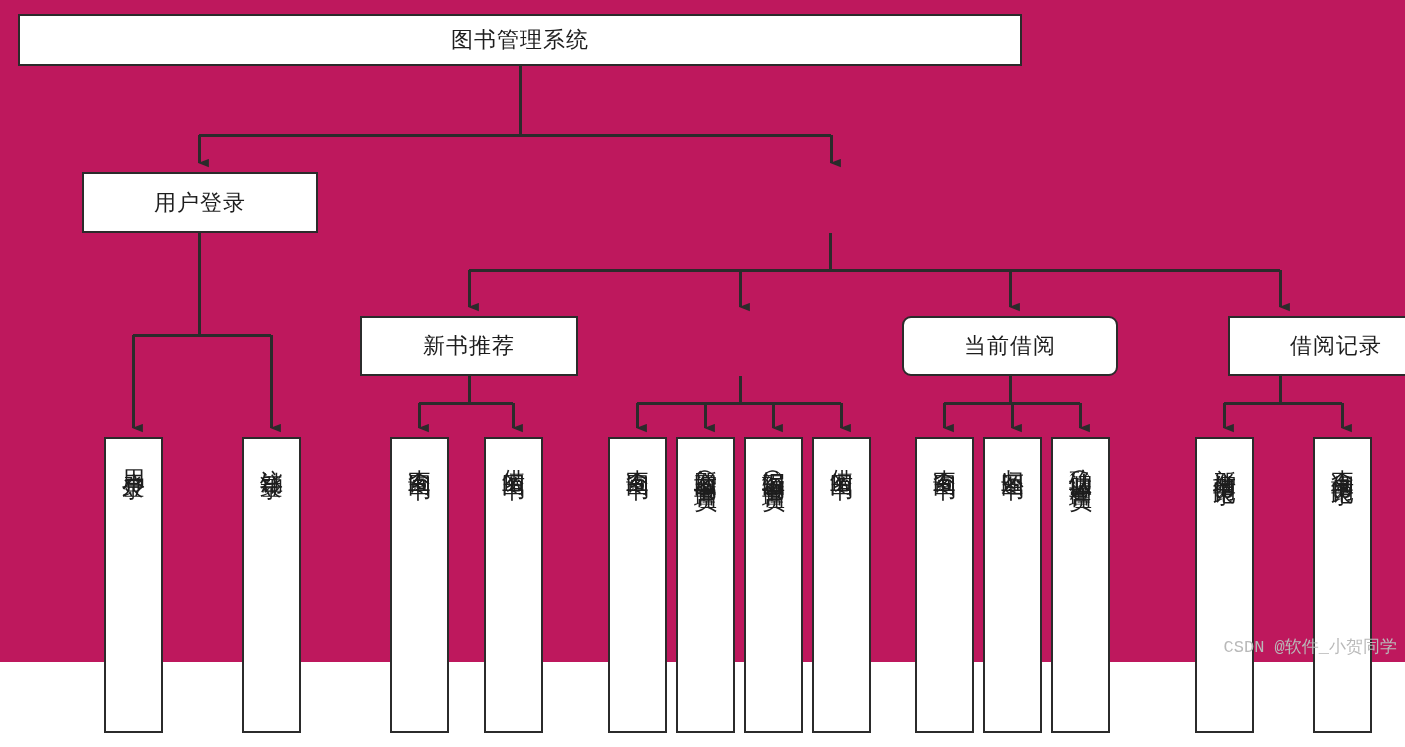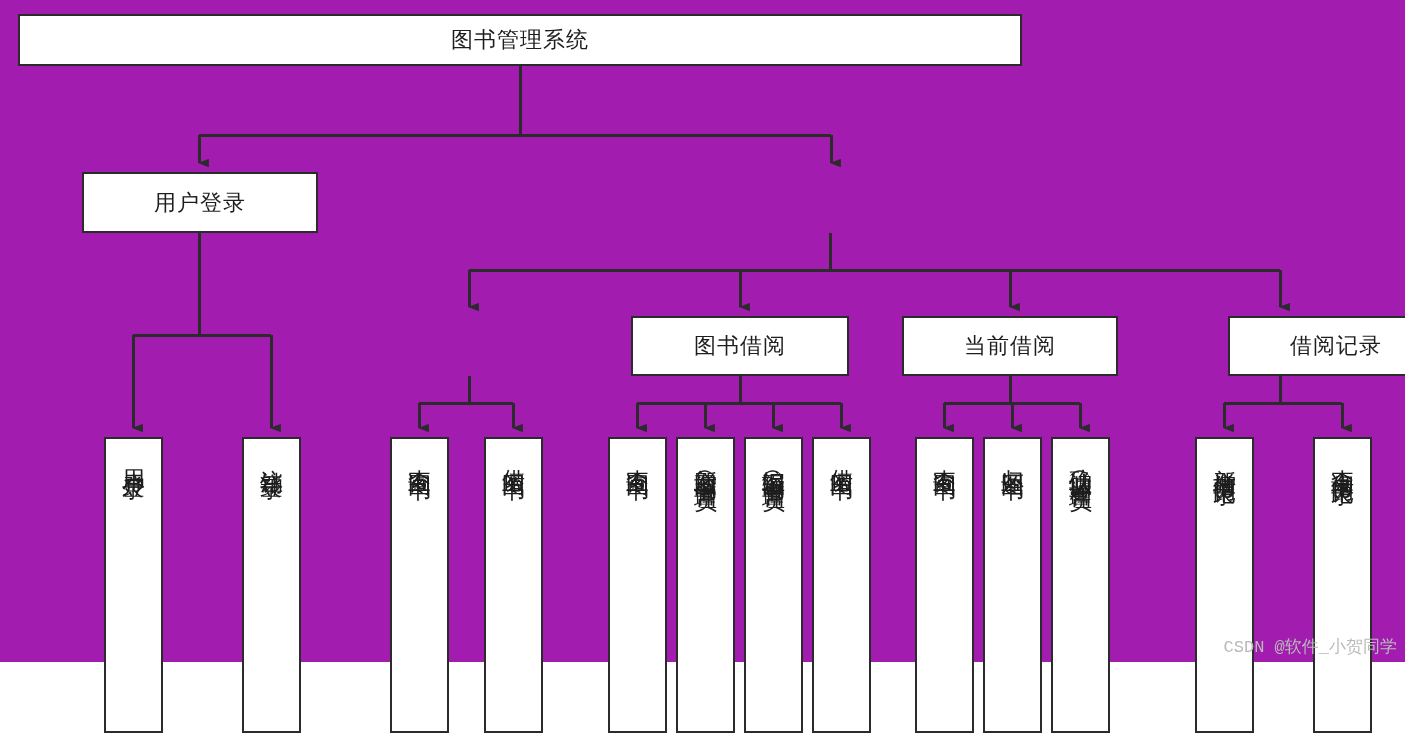--- a/index.html
+++ b/index.html
@@ -1,20 +1,20 @@
 <!DOCTYPE html>
 <html><head>
 <meta charset="utf-8">
 <style>
   html,body{margin:0;padding:0;background:#ffffff;}
   body{
     font-family:"Liberation Sans","DejaVu Sans",sans-serif;
     width:1405px;height:747px;overflow:hidden;
   }
-  #diagram-root{position:relative;width:1405px;height:662px;background:#a21caf;}
+  #diagram-root{position:relative;width:1405px;height:662px;background:#be185d;}
   svg.layer{position:absolute;left:0;top:0;width:1405px;height:747px;}
   .node-box{
     position:absolute;
     box-sizing:border-box;
     background:#ffffff;
     border:2.5px solid #2b2b2b;
     display:flex;align-items:center;justify-content:center;
     color:#1d1d1d;
   }
   .node-h{font-size:22px;letter-spacing:1px;white-space:nowrap;}
@@ -110,26 +110,26 @@
 
   <div class="node-box" style="left:18px;top:14px;width:1004px;height:52px;">
     <span class="node-h">图书管理系统</span>
   </div>
 
   <div class="node-box" style="left:82px;top:172px;width:236px;height:61px;">
     <span class="node-h">用户登录</span>
   </div>
 
 
-
-  <div class="node-box" style="left:631px;top:316px;width:218px;height:60px;">
-    <span class="node-h">图书借阅</span>
+  <div class="node-box" style="left:360px;top:316px;width:218px;height:60px;">
+    <span class="node-h">新书推荐</span>
   </div>
 
-  <div class="node-box" style="left:902px;top:316px;width:216px;height:60px;">
+
+  <div class="node-box" style="left:902px;top:316px;width:216px;height:60px;border-radius:9px;">
     <span class="node-h">当前借阅</span>
   </div>
 
   <div class="node-box" style="left:1228px;top:316px;width:216px;height:60px;">
     <span class="node-h">借阅记录</span>
   </div>
 
   <div class="node-box" style="left:104px;top:437px;width:59px;height:296px;">
     <span class="node-v">用户登录</span>
   </div>

